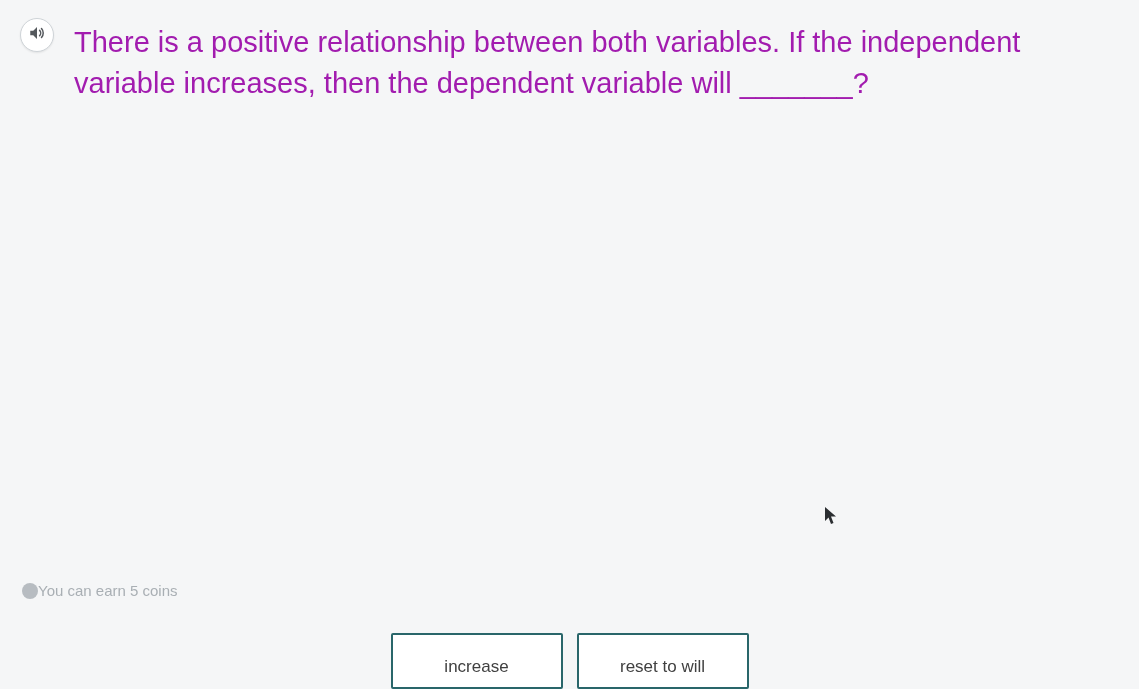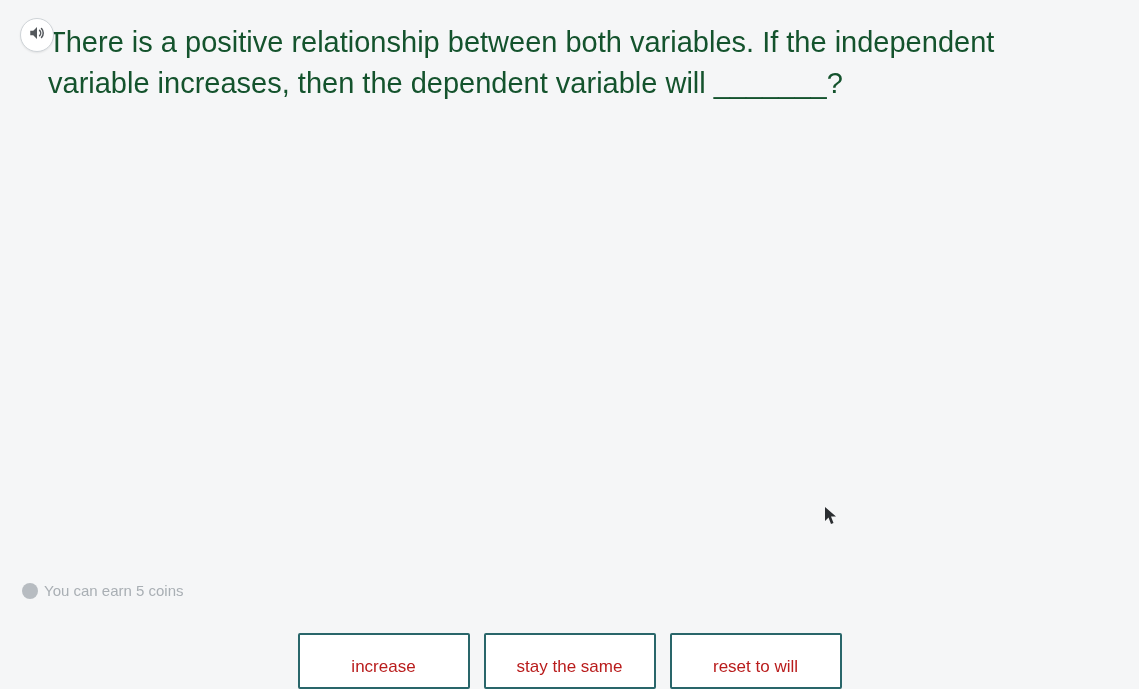--- a/index.html
+++ b/index.html
@@ -27,34 +27,33 @@
     border-radius: 50%;
     border: 1px solid #cfd4d8;
     background: #ffffff;
     display: flex;
     align-items: center;
     justify-content: center;
     box-shadow: 0 1px 2px rgba(0,0,0,0.08);
   }
   .speaker-btn svg { width: 18px; height: 18px; }
   .question-text {
-    margin-left: 20px;
+    margin-left: 46px;
     margin-right: 80px;
     font-size: 29px;
     line-height: 1.42;
-    color: #14532d;
+    color: #a21caf;
     font-weight: 400;
   }
   .coins-row {
     position: absolute;
     left: 22px;
     bottom: 90px;
     display: flex;
     align-items: center;
-    gap: 6px;
     color: #a9afb4;
     font-size: 15px;
   }
   .coin-icon {
     width: 16px;
     height: 16px;
     border-radius: 50%;
     background: #b7bcc1;
     display: inline-block;
   }
@@ -66,21 +65,21 @@
     display: flex;
     justify-content: center;
     gap: 14px;
     padding-bottom: 0;
   }
   .answer-btn {
     width: 172px;
     height: 56px;
     border: 2px solid #29666a;
     background: #ffffff;
-    color: #b91c1c;
+    color: #404040;
     font-size: 17px;
     font-weight: 500;
     display: flex;
     align-items: center;
     justify-content: center;
     border-radius: 2px;
     cursor: pointer;
     padding-top: 12px;
   }
   .cursor {
@@ -109,21 +108,20 @@
 
   <div class="question-text">There is a positive relationship between both variables. If the independent variable increases, then the dependent variable will _______?</div>
 
   <div class="coins-row">
     <span class="coin-icon"></span>
     <span>You can earn 5 coins</span>
   </div>
 
   <div class="answers">
     <div class="answer-btn">increase</div>
-    <div class="answer-btn">stay the same</div>
     <div class="answer-btn">reset to will</div>
   </div>
 
   <div class="cursor">
     <svg viewBox="0 0 14 20">
       <path d="M1 1 L1 15 L4.5 11.5 L7 18 L9.5 17 L7 10.5 L12 10.5 Z" fill="#2b2e31"></path>
     </svg>
   </div>
 
 </div>

